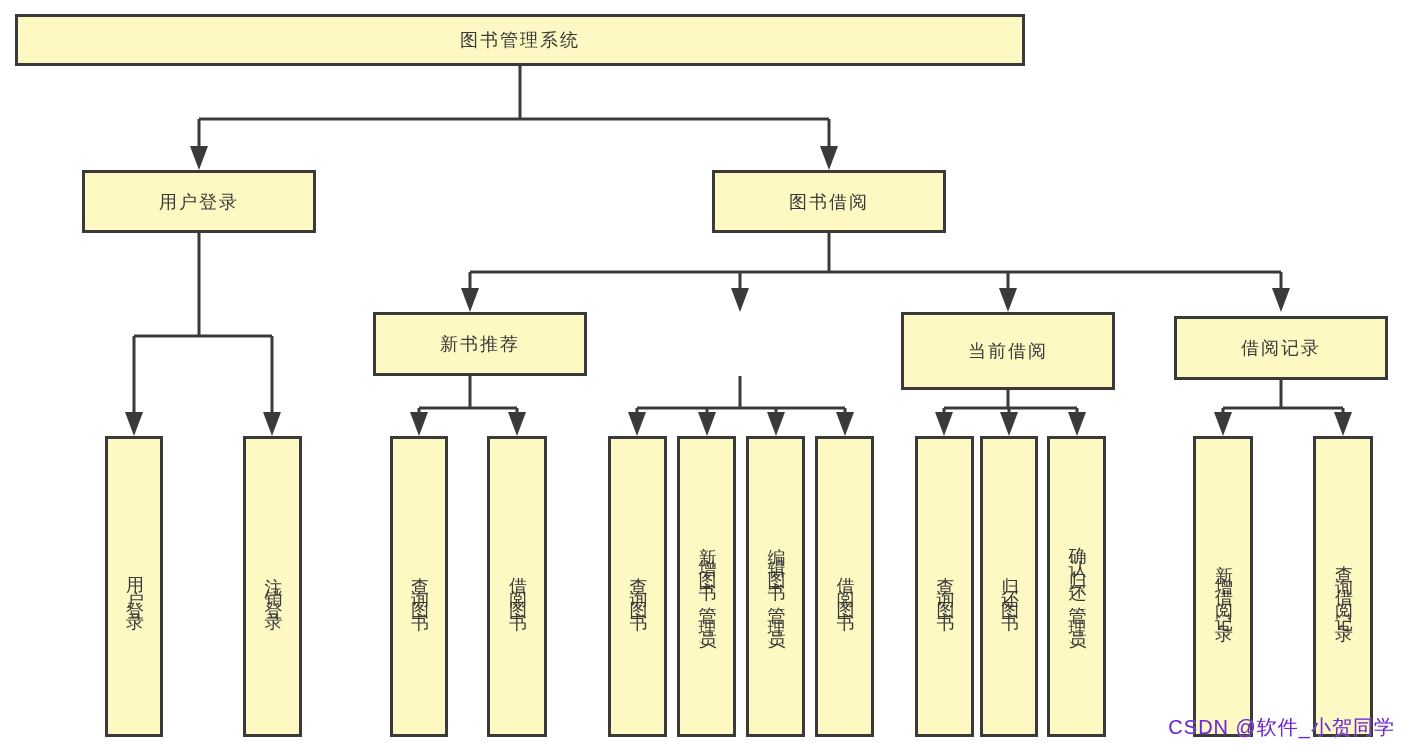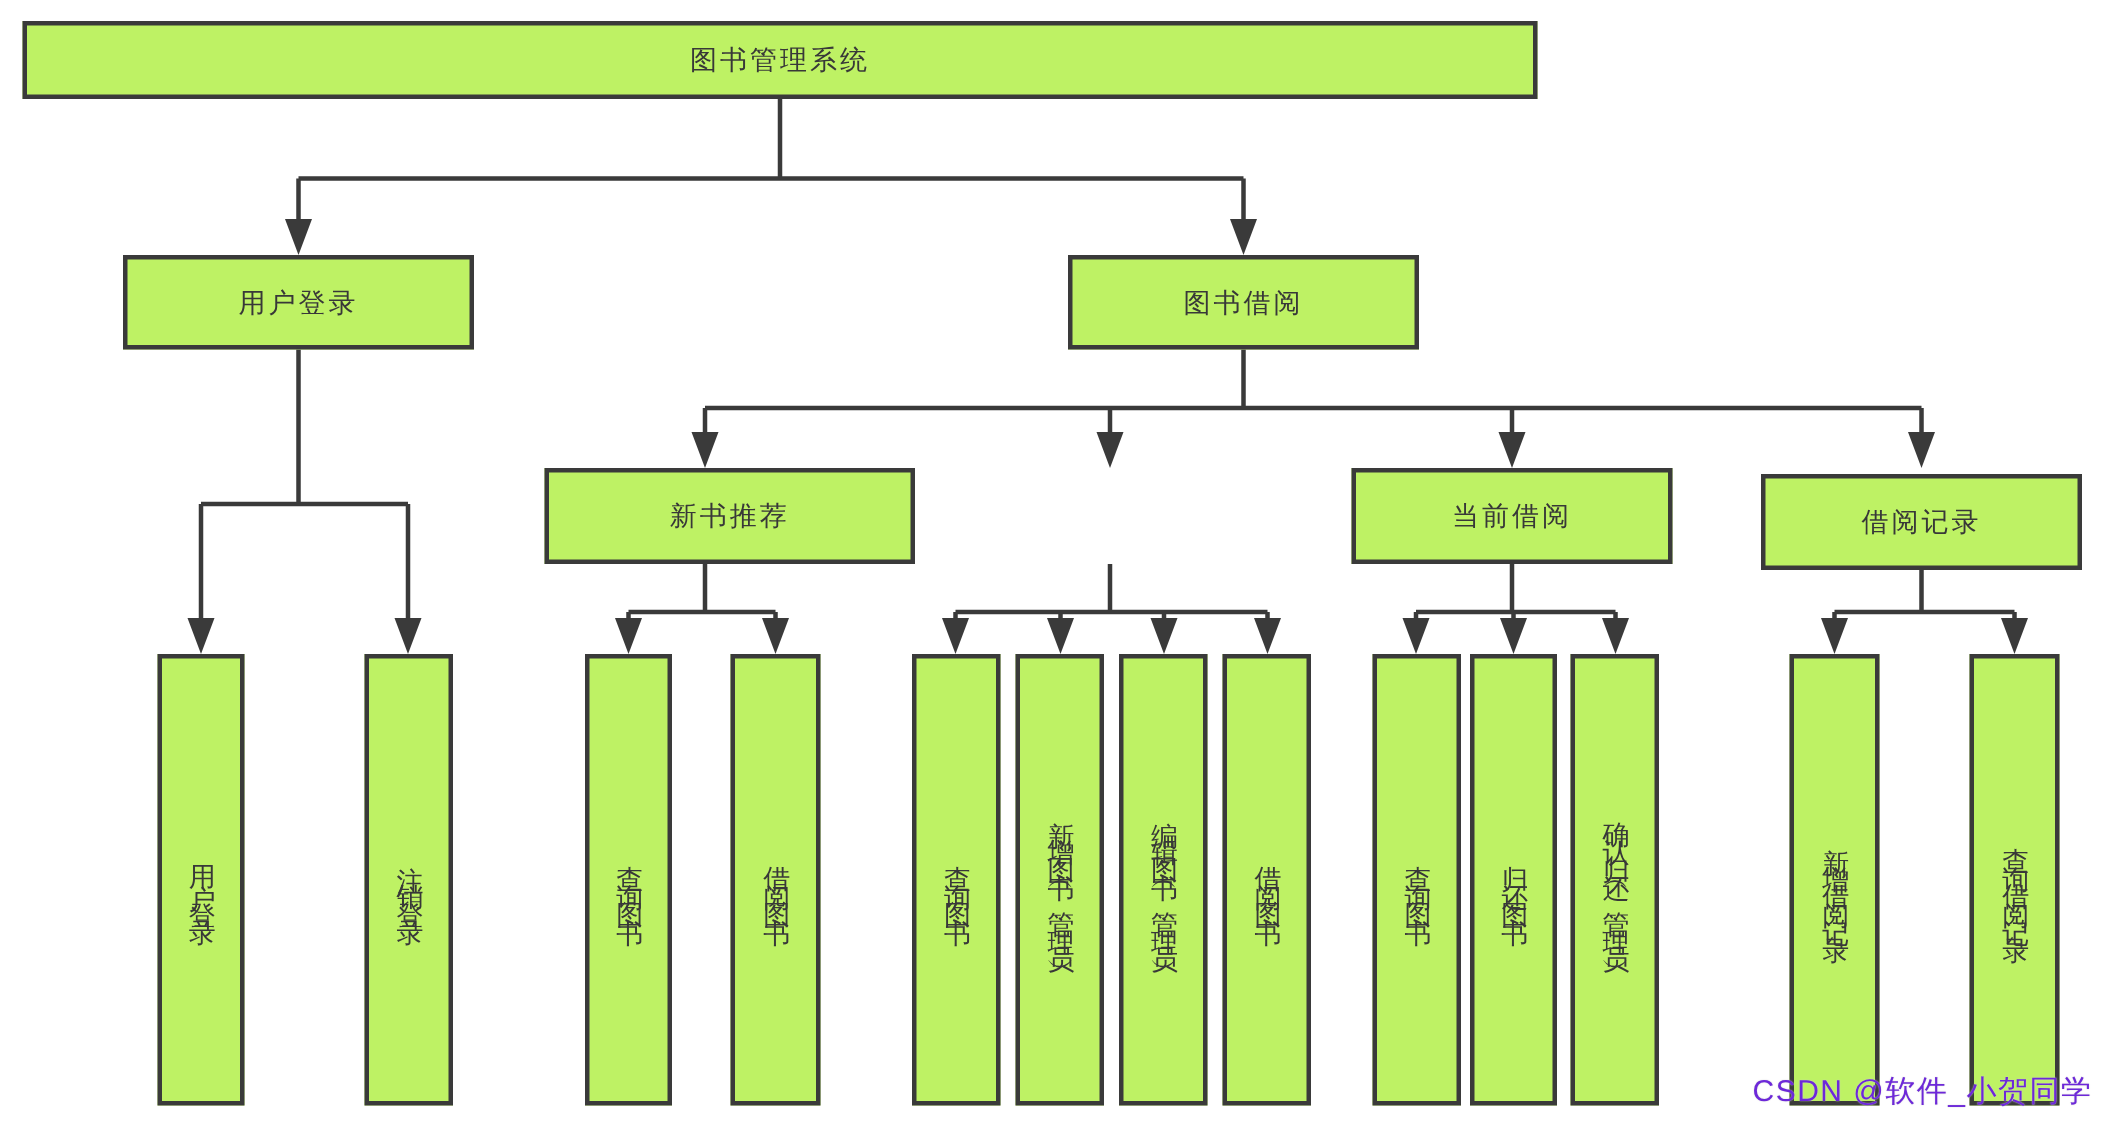--- a/index.html
+++ b/index.html
@@ -2,21 +2,21 @@
 <html><head>
 <meta charset="utf-8">
 <style>
   html,body{margin:0;padding:0;background:#ffffff;}
   .stage{
     position:relative;width:1405px;height:747px;background:#ffffff;
     font-family:"Liberation Sans",sans-serif;overflow:hidden;
   }
   .wires{position:absolute;left:0;top:0;width:1405px;height:747px;}
   .node{
-    position:absolute;box-sizing:border-box;background:#bef264;
+    position:absolute;box-sizing:border-box;background:#fef9c3;
     border:3px solid #3a3a3a;color:#383838;
     display:flex;align-items:center;justify-content:center;
     font-size:18px;letter-spacing:2px;white-space:nowrap;
   }
   .node.title{font-size:18px;}
   .leaf span{
     writing-mode:vertical-rl;text-orientation:mixed;
     letter-spacing:12px;line-height:1.1;white-space:nowrap;
   }
   .watermark{
@@ -77,24 +77,24 @@
     <span>图书管理系统</span>
   </div>
 
   <div class="node" style="left:82px;top:170px;width:234px;height:63px">
     <span>用户登录</span>
   </div>
   <div class="node" style="left:712px;top:170px;width:234px;height:63px">
     <span>图书借阅</span>
   </div>
 
-  <div class="node" style="left:363px;top:312px;width:247px;height:64px">
+  <div class="node" style="left:373px;top:312px;width:214px;height:64px">
     <span>新书推荐</span>
   </div>
-  <div class="node" style="left:901px;top:312px;width:214px;height:64px">
+  <div class="node" style="left:901px;top:312px;width:214px;height:78px">
     <span>当前借阅</span>
   </div>
   <div class="node" style="left:1174px;top:316px;width:214px;height:64px">
     <span>借阅记录</span>
   </div>
 
   <div class="node leaf" style="left:105px;top:436px;width:58px;height:301px">
     <span>用户登录</span>
   </div>
   <div class="node leaf" style="left:243px;top:436px;width:59px;height:301px">

